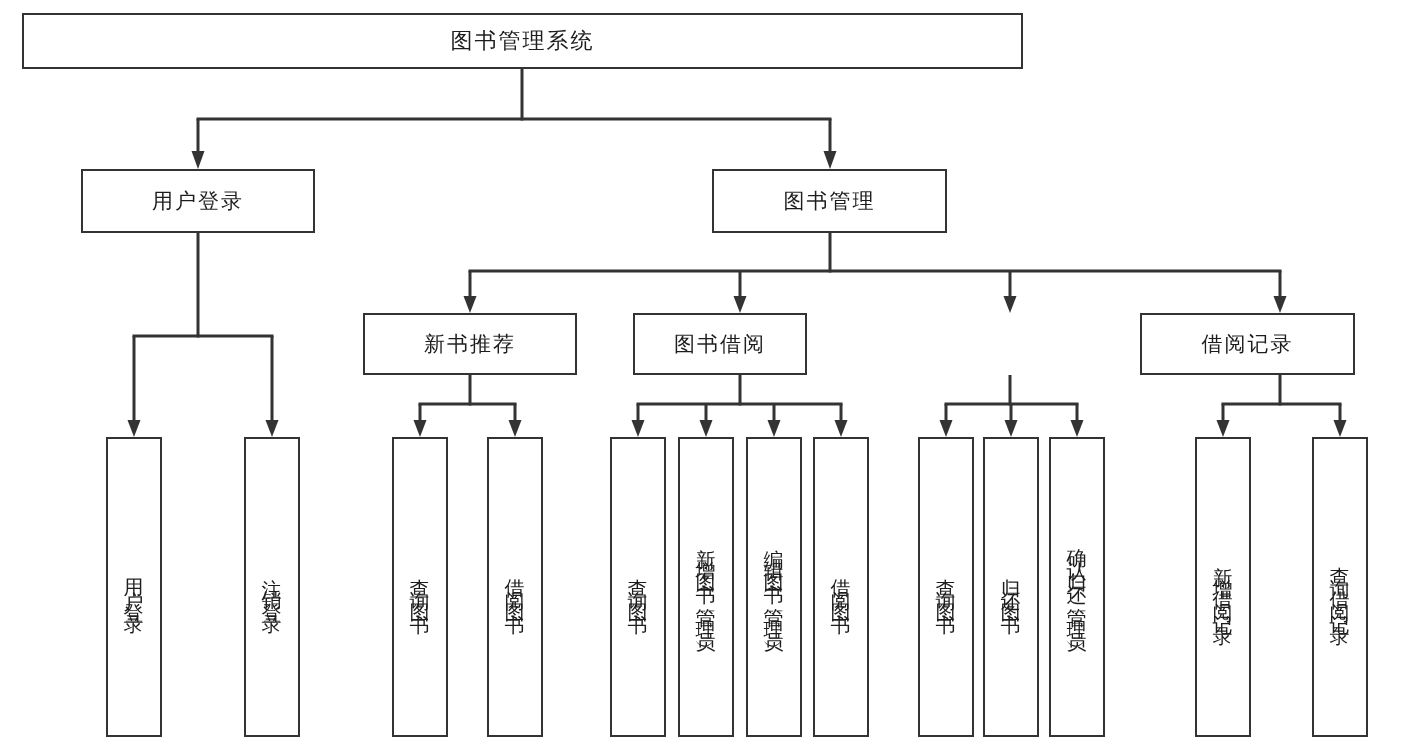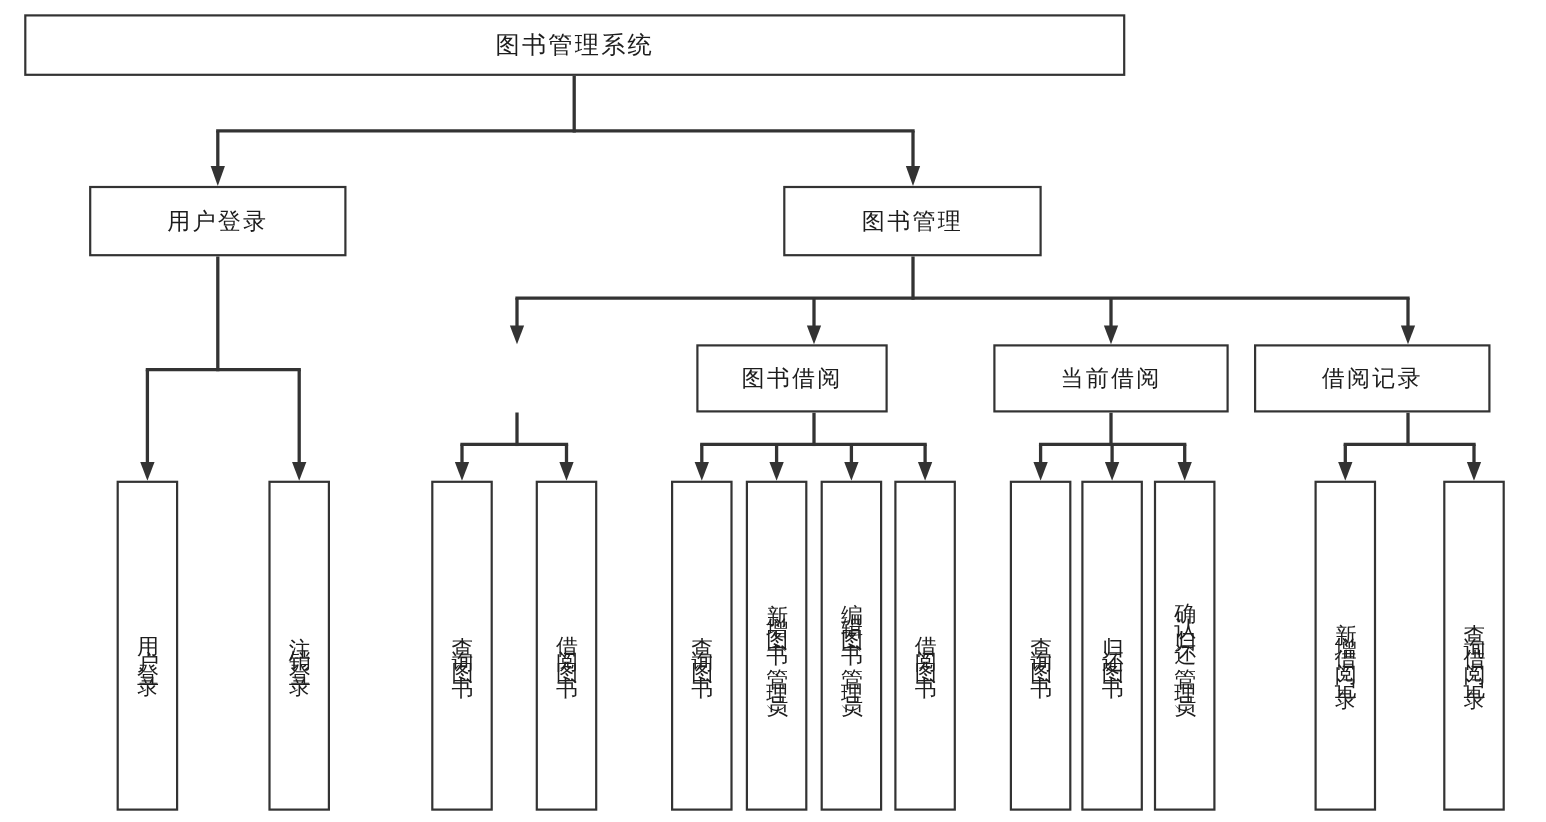--- a/index.html
+++ b/index.html
@@ -128,25 +128,25 @@
     <span>图书管理系统</span>
   </div>
 
   <div class="box hbox" id="n-login">
     <span>用户登录</span>
   </div>
   <div class="box hbox" id="n-mgmt">
     <span>图书管理</span>
   </div>
 
+  <div class="box hbox" id="n-new">
+    <span>新书推荐</span>
+  </div>
   <div class="box hbox" id="n-bor">
     <span>图书借阅</span>
-  </div>
-  <div class="box hbox" id="n-cur">
-    <span>当前借阅</span>
   </div>
   <div class="box hbox" id="n-rec">
     <span>借阅记录</span>
   </div>
 
   <div class="box vbox" id="v1">
     <span class="vtext">用户登录</span>
   </div>
   <div class="box vbox" id="v2">
     <span class="vtext">注销登录</span>

